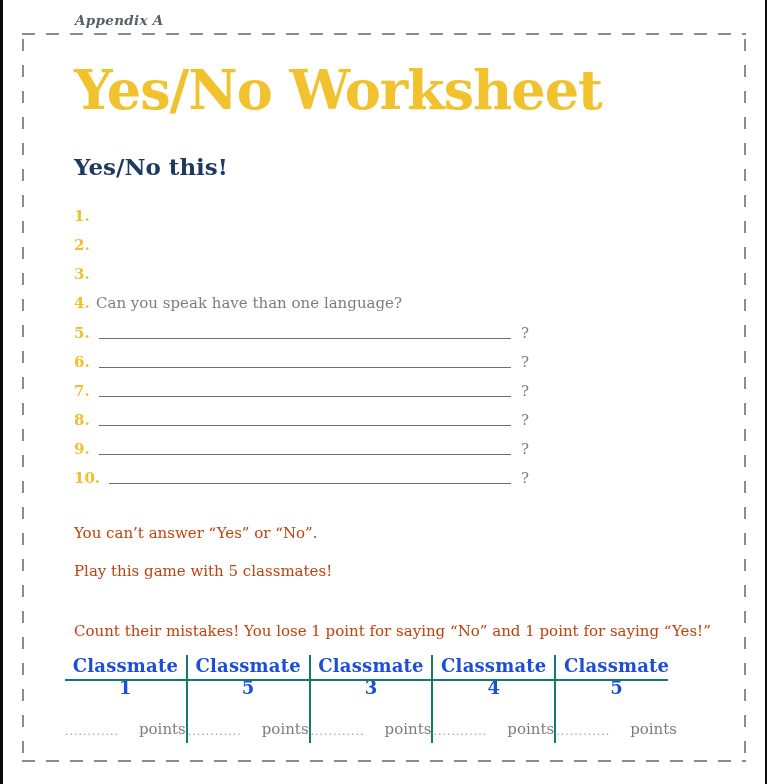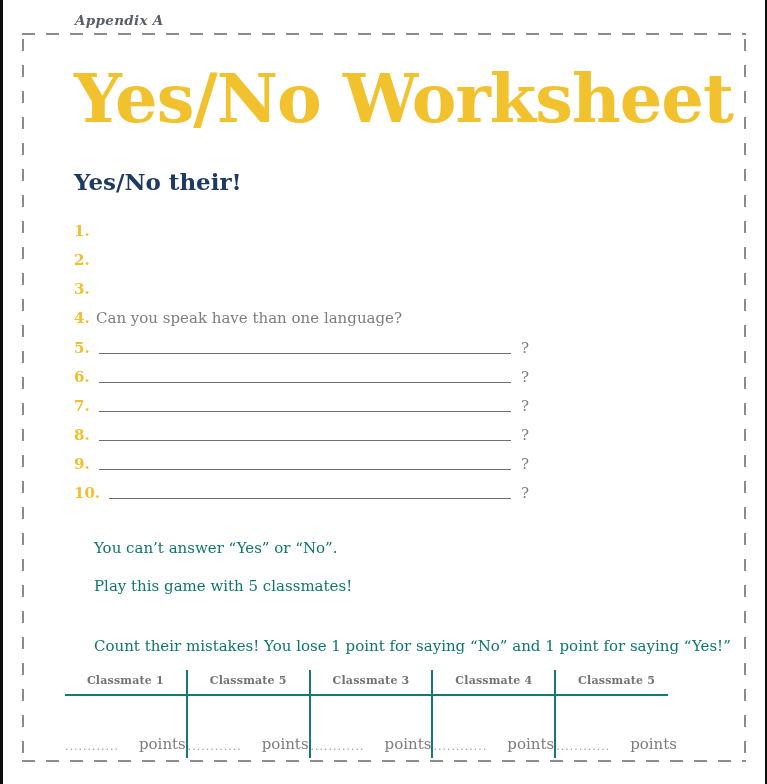--- a/index.html
+++ b/index.html
@@ -41,21 +41,21 @@
   .dash-bottom { bottom: 0; }
   .dash-left, .dash-right {
     position: absolute; top: 6px; bottom: 6px; width: 2px;
     background: repeating-linear-gradient(to bottom, #8c8c8c 0 12px, transparent 12px 26px);
   }
   .dash-left { left: 0; }
   .dash-right { right: 0; }
 
   .title {
     margin: 26px 0 0 52px;
-    font-size: 67px; font-weight: bold; line-height: 1.18;
+    font-size: 54px; font-weight: bold; line-height: 1.18;
     letter-spacing: -1px;
     color: #f2c12e;
   }
 
   .subtitle {
     margin: 30px 0 0 52px;
     font-size: 23px; font-weight: bold;
     color: #1e3a60;
   }
 
@@ -77,36 +77,36 @@
   }
   .b-line {
     flex: 1; height: 16px;
     border-bottom: 1.5px solid #6e6e6e;
     margin-bottom: 4px;
   }
   .b-q {
     color: #7d7d7d; line-height: 20px; margin-left: 10px;
   }
 
-  .note { margin-left: 72px; font-size: 15px; color: #0f766e; line-height: 19px; }
+  .note { margin-left: 52px; font-size: 15px; color: #c2410c; line-height: 19px; }
   .note-1 { margin-top: 36px; }
   .note-2 { margin-top: 19px; }
   .note-3 { margin-top: 41px; }
 
   .score-table {
     position: relative;
     margin: 14px 0 0 43px;
     width: 603px; height: 88px;
     display: flex;
   }
   .t-col { flex: 1; display: flex; flex-direction: column; }
   .t-col + .t-col { border-left: 2px solid #137a6e; }
   .t-head {
     height: 24px; line-height: 22px; text-align: center;
-    font-size: 11px; font-weight: bold; color: #737373;
+    font-size: 18px; font-weight: bold; color: #1d4ed8;
     letter-spacing: 0.2px;
   }
   .t-rule {
     position: absolute; left: 0; top: 24px;
     width: 100%; height: 2px; background: #137a6e;
   }
   .t-cell {
     flex: 1; display: flex; align-items: flex-end; justify-content: center;
     padding-bottom: 5px; color: #7d7d7d;
   }
@@ -121,21 +121,21 @@
 
 <div class="appendix">Appendix A</div>
 
 <div class="sheet">
   <div class="dash-top"></div>
   <div class="dash-bottom"></div>
   <div class="dash-left"></div>
   <div class="dash-right"></div>
 
   <div class="title">Yes/No Worksheet</div>
-  <div class="subtitle">Yes/No their!</div>
+  <div class="subtitle">Yes/No this!</div>
 
   <div class="questions">
     <div class="q-row">
       <span class="q-num">1.</span>
     </div>
     <div class="q-row">
       <span class="q-num">2.</span>
     </div>
     <div class="q-row">
       <span class="q-num">3.</span>

